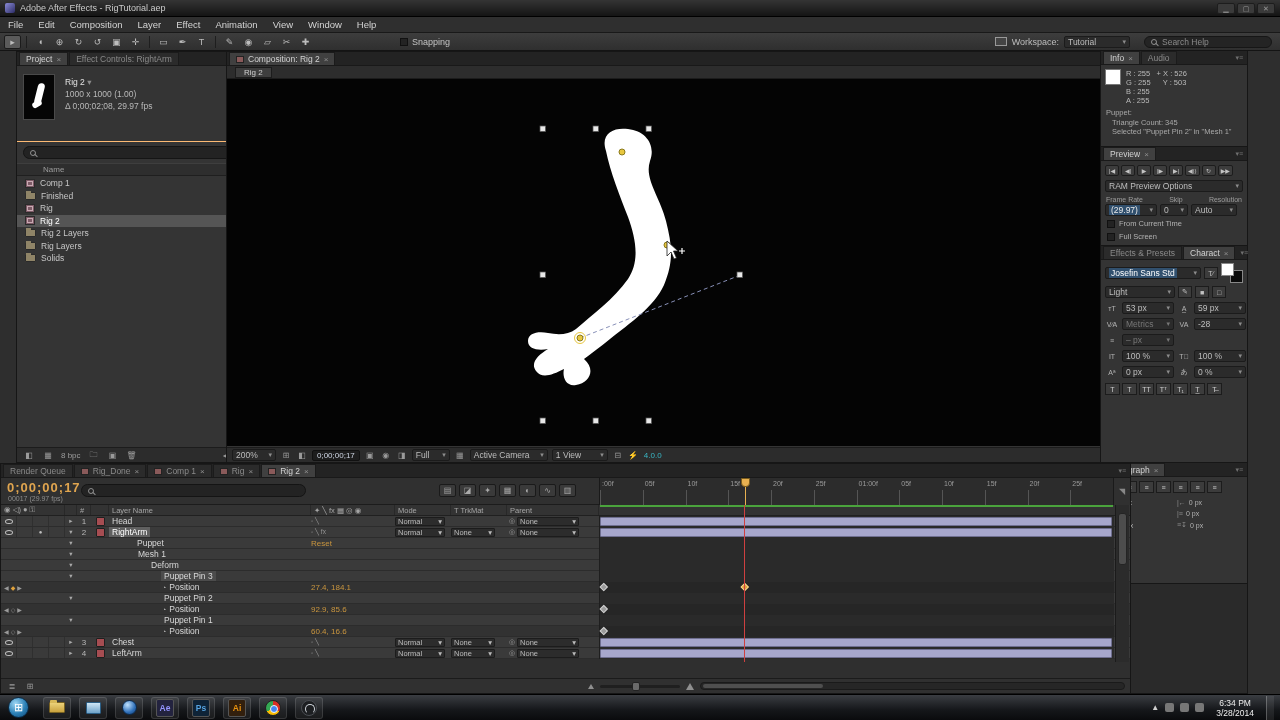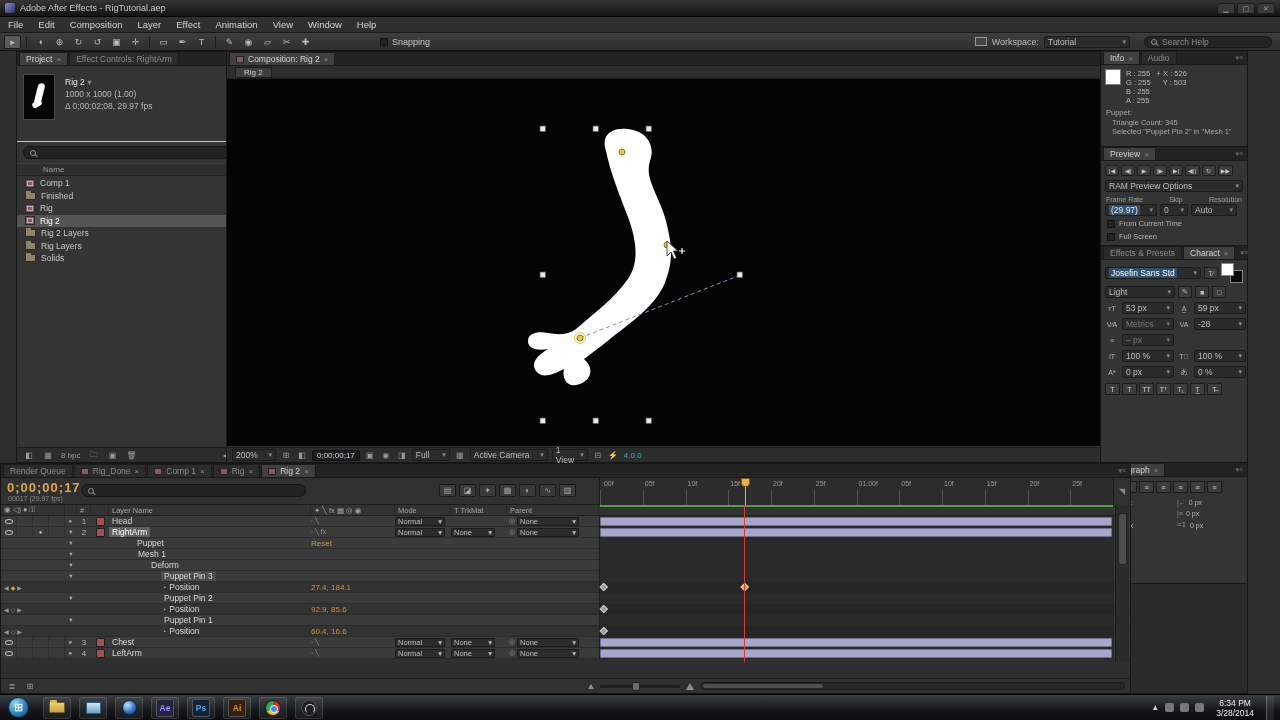--- a/index.html
+++ b/index.html
@@ -10,21 +10,21 @@
 #titlebar{position:absolute;left:0;top:0;width:100%;height:17px;background:linear-gradient(#343434,#141414);border-bottom:1px solid #000;display:flex;align-items:center;padding:0 5px;font-size:9px;color:#cbcbcb}
 .app-ico{width:10px;height:10px;border-radius:2px;background:linear-gradient(135deg,#8c8cd8,#2c2c66);margin-right:5px}
 .winctl{margin-left:auto;display:flex;gap:2px}
 .winbtn{width:18px;height:11px;font-size:7px;line-height:10px;text-align:center;color:#9a9a9a;background:#3a3a3a;border:1px solid #1d1d1d;border-radius:2px}
 #menubar{position:absolute;left:0;top:17px;width:100%;height:16px;background:#2f2f2f;border-bottom:1px solid #191919;display:flex;align-items:center;padding:0 8px;gap:15px;font-size:9.5px;color:#d4d4d4}
 #toolbar{position:absolute;left:0;top:33px;width:100%;height:18px;background:linear-gradient(#3d3d3d,#2f2f2f);border-bottom:1px solid #141414;display:flex;align-items:center;padding:0 4px;gap:2px}
 .tool{min-width:17px;height:14px;text-align:center;line-height:13px;font-size:9px;color:#bdbdbd;border:1px solid transparent;border-radius:2px}
 .tool.active{background:#5a5a5a;border-color:#1b1b1b}
 .tsep{width:1px;height:12px;background:#1e1e1e;margin:0 3px}
 .cb{width:8px;height:8px;border:1px solid #111;background:#232323;display:inline-block;margin-right:4px;vertical-align:-1px}
-#snapping{display:flex;align-items:center;font-size:9px;color:#c3c3c3;margin-left:64px}
+#snapping{display:flex;align-items:center;font-size:9px;color:#c3c3c3;margin-left:84px}
 #ws{margin-left:auto;display:flex;align-items:center;gap:5px;font-size:9px;color:#bdbdbd}
 .mon-ico{width:12px;height:9px;border:1px solid #999;background:#444;display:inline-block}
 .dd{background:#2b2b2b;border:1px solid #1b1b1b;border-radius:2px;color:#bdbdbd;font-size:8.5px;display:inline-flex;align-items:center;justify-content:space-between;padding:0 3px;height:12px}
 .dd .arr{color:#8d8d8d;font-size:7px;margin-left:4px}
 .dd.g span{color:#777}
 #help-search{width:128px;height:12px;margin-left:12px;margin-right:4px;background:#242424;border:1px solid #161616;border-radius:7px;display:flex;align-items:center;padding:0 6px;gap:5px;color:#8b8b8b;font-size:8.5px}
 .mag{width:6px;height:6px;border:1px solid #8f8f8f;border-radius:50%;position:relative;display:inline-block;flex:none}
 .mag::after{content:"";position:absolute;width:4px;height:1px;background:#8f8f8f;transform:rotate(45deg);right:-3px;bottom:-1px}
 
 .panel{position:absolute;background:#343434;border:1px solid #161616}
@@ -221,21 +221,21 @@
         <span class="tool">✂</span>
         <span class="tool">✚</span>
       </span>
     <span id="snapping">
         <span class="cb"></span>
         <span>Snapping</span>
       </span>
     <span id="ws">
       <span class="mon-ico"></span>
       <span>Workspace:</span>
-      <span class="dd" style="width:86px">
+      <span class="dd" style="width:66px">
           <span>Tutorial</span>
           <span class="arr">▾</span>
         </span>
     </span>
     <span id="help-search">
         <span class="mag"></span>
         <span>Search Help</span>
       </span>
   </div>
 
@@ -357,21 +357,21 @@
       <span class="ico8">◨</span>
       <span class="dd" style="width:38px">
           <span>Full</span>
           <span class="arr">▾</span>
         </span>
       <span class="ico8">▦</span>
       <span class="dd" style="width:78px">
           <span>Active Camera</span>
           <span class="arr">▾</span>
         </span>
-      <span class="dd" style="width:36px">
+      <span class="dd" style="width:56px">
           <span>1 View</span>
           <span class="arr">▾</span>
         </span>
       <span class="ico8">⊟</span>
       <span class="ico8">⚡</span>
       <span class="teal">4.0.0</span>
     </div>
   </div>
 
   <div id="rightcol">

